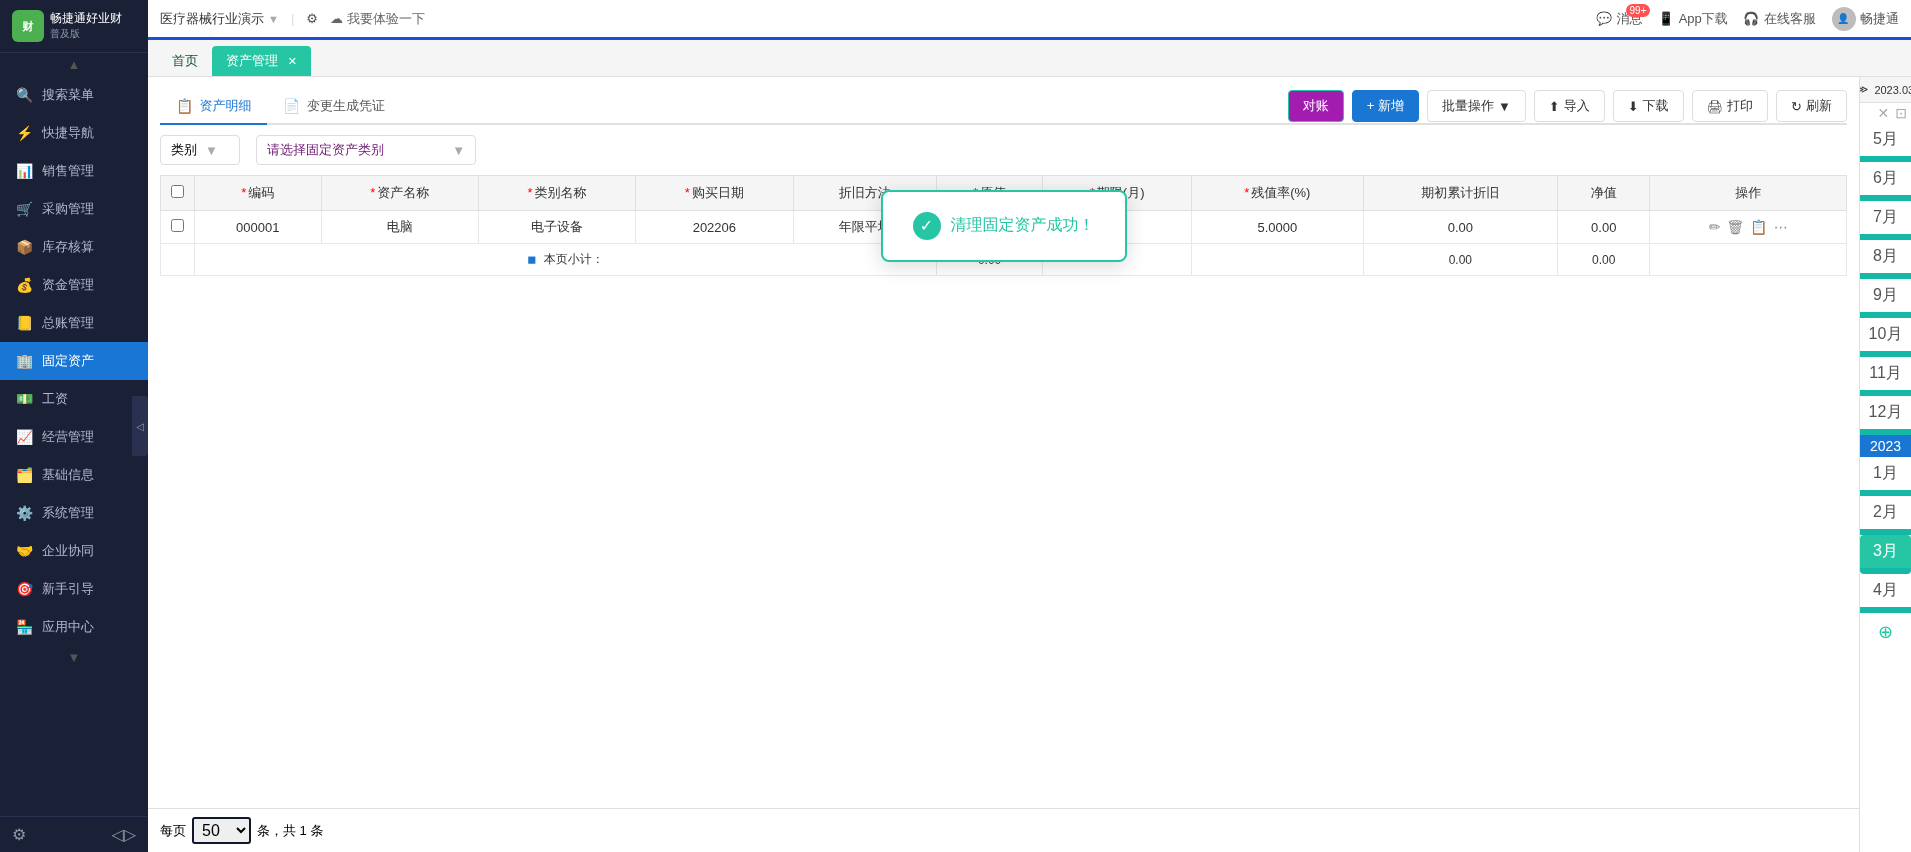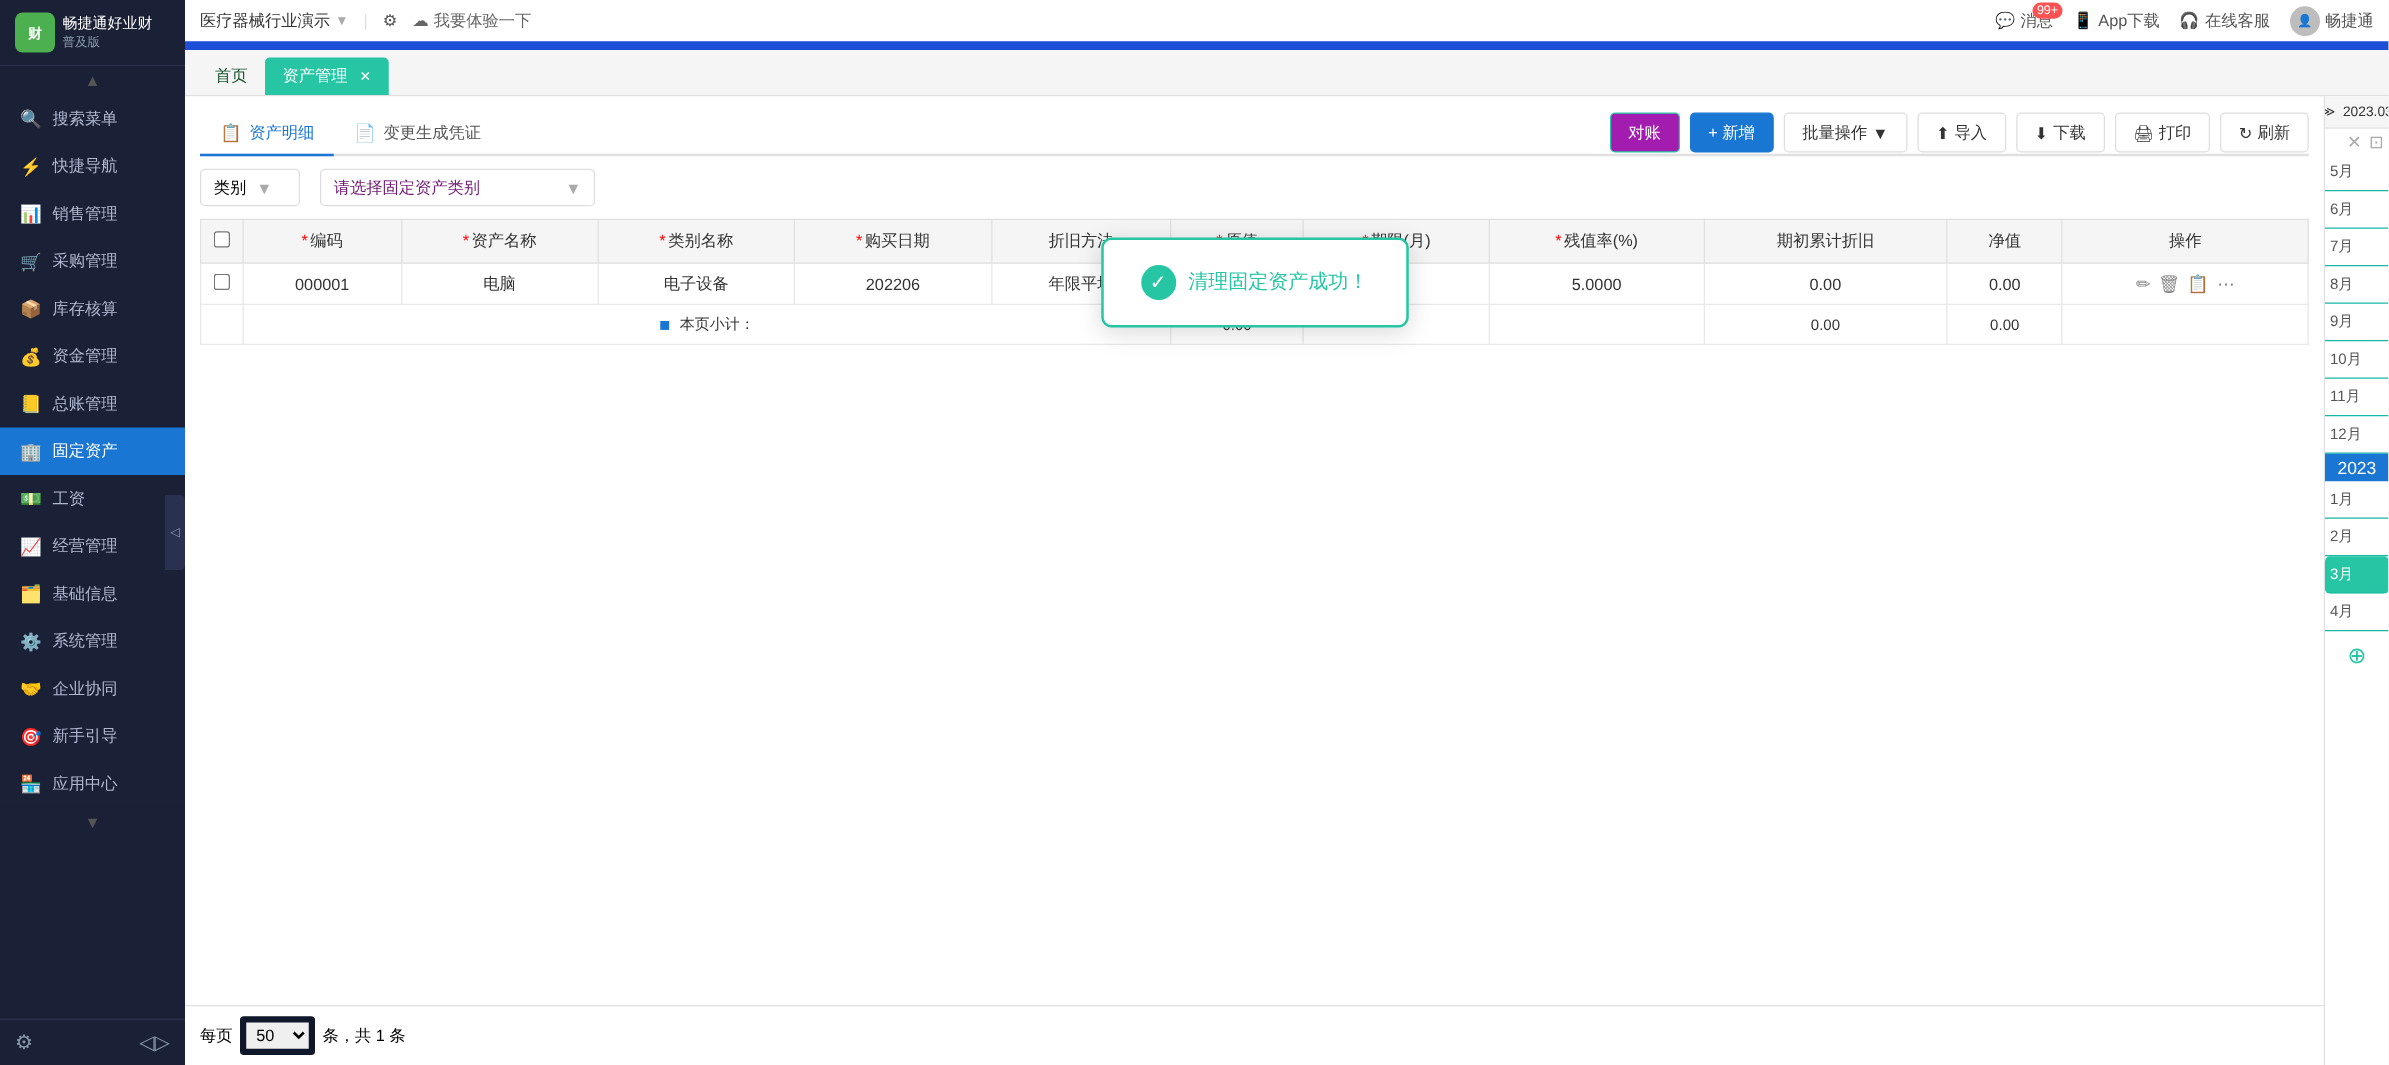--- a/index.html
+++ b/index.html
@@ -60,21 +60,21 @@
     }
 
     
     .topbar {
       background: #fff;
       height: 40px;
       display: flex;
       align-items: center;
       padding: 0 12px;
       gap: 12px;
-      border-bottom: 7px solid #1d4ed8;
+      border-bottom: 3px solid #1d4ed8;
       flex-shrink: 0;
     }
     .topbar-company {
       display: flex; align-items: center; gap: 4px;
       font-size: 13px; color: #333; cursor: pointer;
     }
     .topbar-divider { color: #ddd; }
     .topbar-try {
       display: flex; align-items: center; gap: 4px;
       color: #666; font-size: 13px; cursor: pointer;
@@ -281,24 +281,25 @@
       text-align: center;
       font-size: 11px;
       color: #333;
       border-bottom: 1px solid #e0e0e0;
       display: flex; align-items: center; justify-content: center; gap: 2px;
     }
     .cal-months { flex: 1; overflow-y: auto; }
     .cal-months::-webkit-scrollbar { width: 2px; }
     .cal-month {
       padding: 6px 4px;
+      text-align: center;
       cursor: pointer;
       color: #555;
-      border-bottom: 1px solid #14b8a6;
-      font-size: 12px;
+      border-bottom: 6px solid #14b8a6;
+      font-size: 16px;
     }
     .cal-month.active { background: #26c6a5; color: #fff; border-radius: 4px; }
     .cal-year-label {
       background: #1976d2;
       color: #fff;
       text-align: center;
       padding: 3px 4px;
       font-size: 14px;
     }
 
@@ -307,24 +308,24 @@
       display: flex;
       align-items: center;
       gap: 6px;
       padding: 8px 12px;
       background: #fff;
       border-top: 1px solid #e0e0e0;
       font-size: 13px;
       flex-shrink: 0;
     }
     .page-select {
-      border: 5px solid #0f172a;
+      border: 2px solid #0f172a;
       border-radius: 3px;
       padding: 2px 4px;
-      font-size: 13px;
+      font-size: 16px;
     }
 
     
     .row-actions { display: flex; gap: 6px; justify-content: center; }
     .row-action { color: #888; cursor: pointer; font-size: 14px; }
 
     
     .cb { cursor: pointer; }
 
     .relative { position: relative; }

